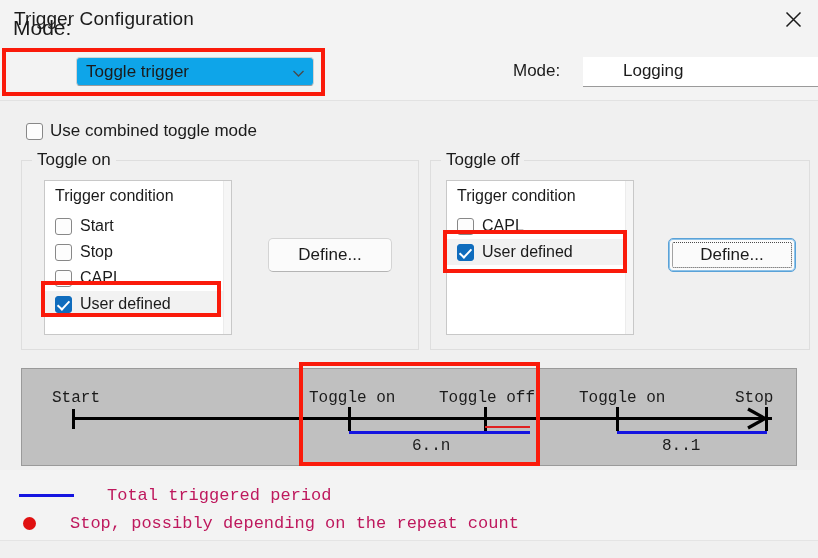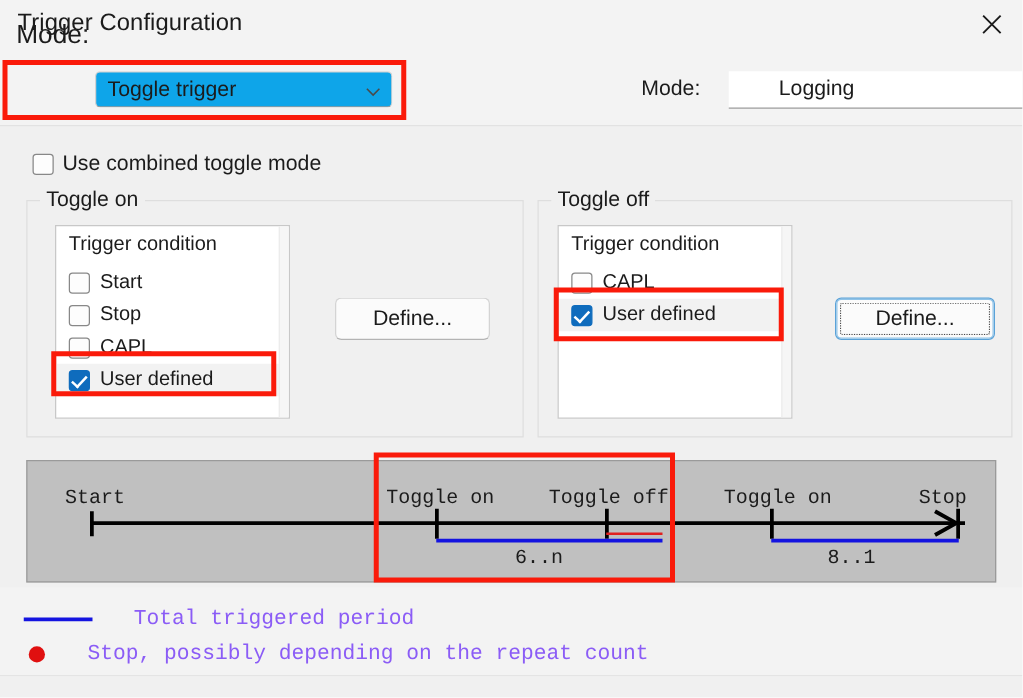--- a/index.html
+++ b/index.html
@@ -301,21 +301,21 @@
   .legend-dot {
     width: 13px; height: 13px;
     border-radius: 50%;
     background: #e01010;
     margin-left: 21px;
     flex: 0 0 auto;
   }
   .legend-text {
     font-family: "Liberation Mono", "DejaVu Sans Mono", monospace;
     font-size: 17px;
-    color: #8b5cf6;
+    color: #be185d;
     white-space: nowrap;
   }
   #legend-row-1 { left: 19px; top: 486px; }
   #legend-row-1 .legend-text { margin-left: 33px; }
   #legend-row-2 { left: 2px; top: 514px; justify-content: flex-end; }
   #legend-row-2 .legend-text { margin-left: 34px; }
 
   .bottom-strip {
     position: absolute;
     left: 0; top: 541px;

